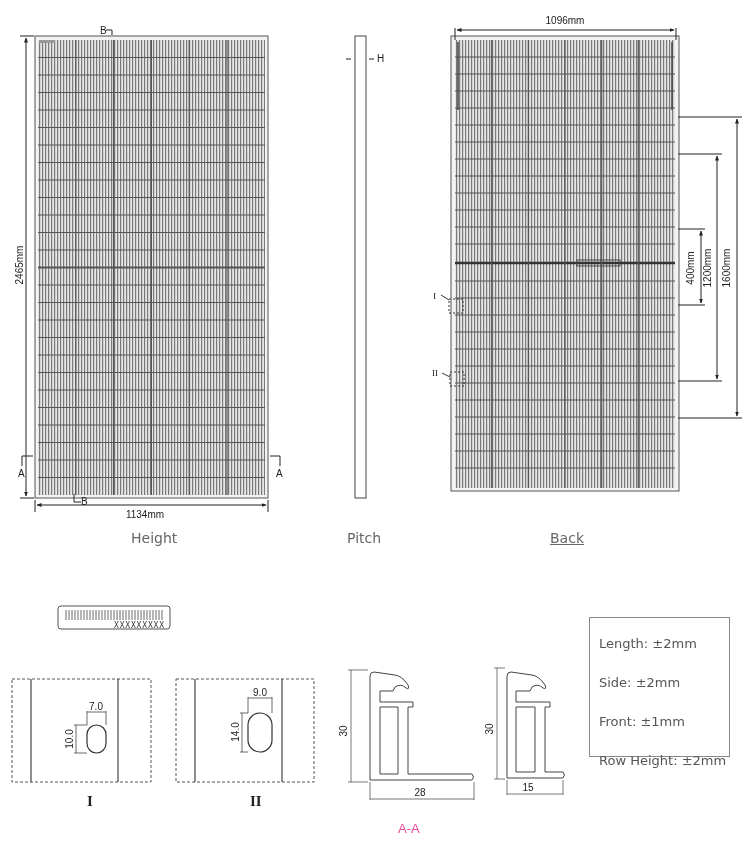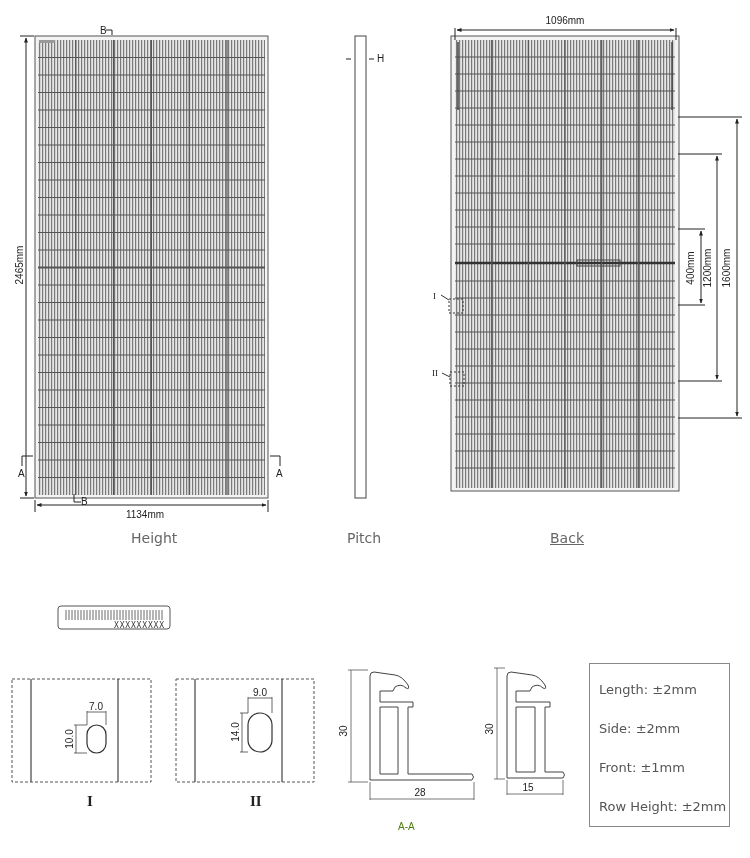--- a/index.html
+++ b/index.html
@@ -1,23 +1,23 @@
 <!DOCTYPE html>
 <html><head>
 <meta charset="utf-8">
 <style>
   html, body { margin: 0; padding: 0; background: #ffffff; }
   body { width: 750px; height: 858px; position: relative; overflow: hidden;
          font-family: "Liberation Sans", "DejaVu Sans", sans-serif; color: #333; }
   svg { position: absolute; left: 0; top: 0; }
   .dimtxt { font-family: "Liberation Sans", sans-serif; font-size: 10px; fill: #222; }
   .view-label { position: absolute; font-family: "DejaVu Sans", sans-serif; font-size: 14px; color: #666; }
-  .section-label { position: absolute; font-family: "Liberation Sans", sans-serif; font-size: 10px; color: #4d7c0f; text-align: right; }
+  .section-label { position: absolute; font-family: "Liberation Sans", sans-serif; font-size: 13px; color: #ec4899; text-align: right; }
   .roman { position: absolute; font-family: "Liberation Serif", serif; font-size: 15px; color: #222; font-weight: bold; }
-  .tol-box { position: absolute; left: 589px; top: 617px; width: 141px; height: 164px; border: 1px solid #888; box-sizing: border-box; margin-top: 46px; }
+  .tol-box { position: absolute; left: 589px; top: 617px; width: 141px; height: 140px; border: 1px solid #888; box-sizing: border-box; }
   .tol-line { position: absolute; left: 9px; font-family: "DejaVu Sans", sans-serif; font-size: 13px; color: #555; white-space: nowrap; }
 </style>
 </head>
 <body>
 
 <svg width="750" height="858" viewBox="0 0 750 858">
   <defs>
     <pattern id="stripes" x="0" y="0" width="3" height="10" patternUnits="userSpaceOnUse">
       <rect width="3" height="10" fill="#e6e6e6"></rect>
       <rect x="0" width="1.2" height="10" fill="#7a7a7a"></rect>

